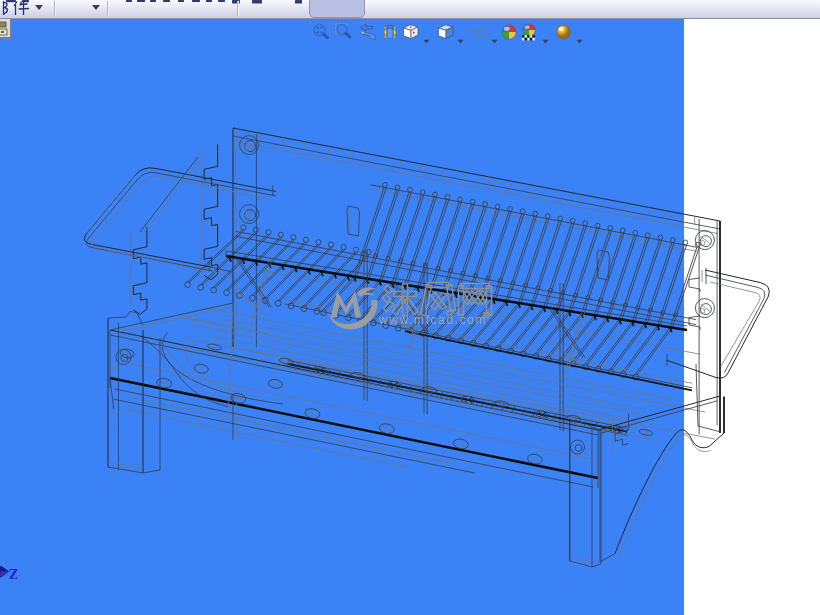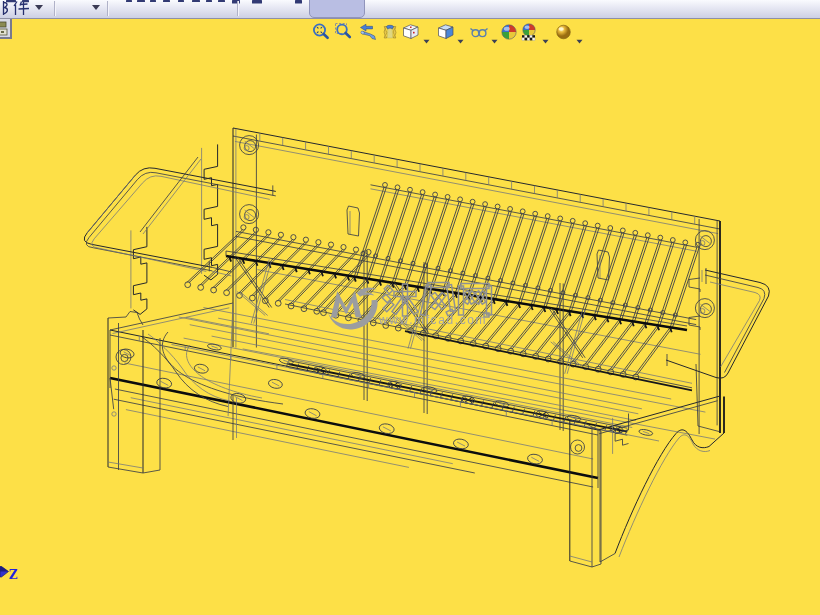--- a/index.html
+++ b/index.html
@@ -1,18 +1,18 @@
 <!DOCTYPE html>
 <html><head>
 <meta charset="utf-8">
 <style>
   html,body { margin:0; padding:0; }
   body { width:820px; height:615px; overflow:hidden;
          font-family:"Liberation Sans", sans-serif; }
-  .app { position:relative; width:820px; height:615px; background:#fde047; }
+  .app { position:relative; width:684px; height:615px; background:#3b82f6; }
   .topbar { position:absolute; left:0; top:0; width:820px; height:18px;
     background:linear-gradient(#fafbfe 0%, #e8e9f4 40%, #d8daea 75%, #cdd0e4 100%);
     border-bottom:1px solid #8e90a6; }
   .topbar svg { position:absolute; left:0; top:0; }
   .tbsep { position:absolute; top:1px; width:1px; height:15px; background:#b0b2c8;
             border-right:1px solid #f4f4fa; }
   .tbbtn { position:absolute; left:309px; top:-6px; width:54px; height:22px;
     background:#b9bee3; border:1px solid #9094bb; border-radius:5px; }
   .treetab { position:absolute; left:0; top:19px; width:10px; height:18px;
     background:#d8dae6; border-right:2px solid #787a8e; border-bottom:2px solid #787a8e; overflow:hidden; }

